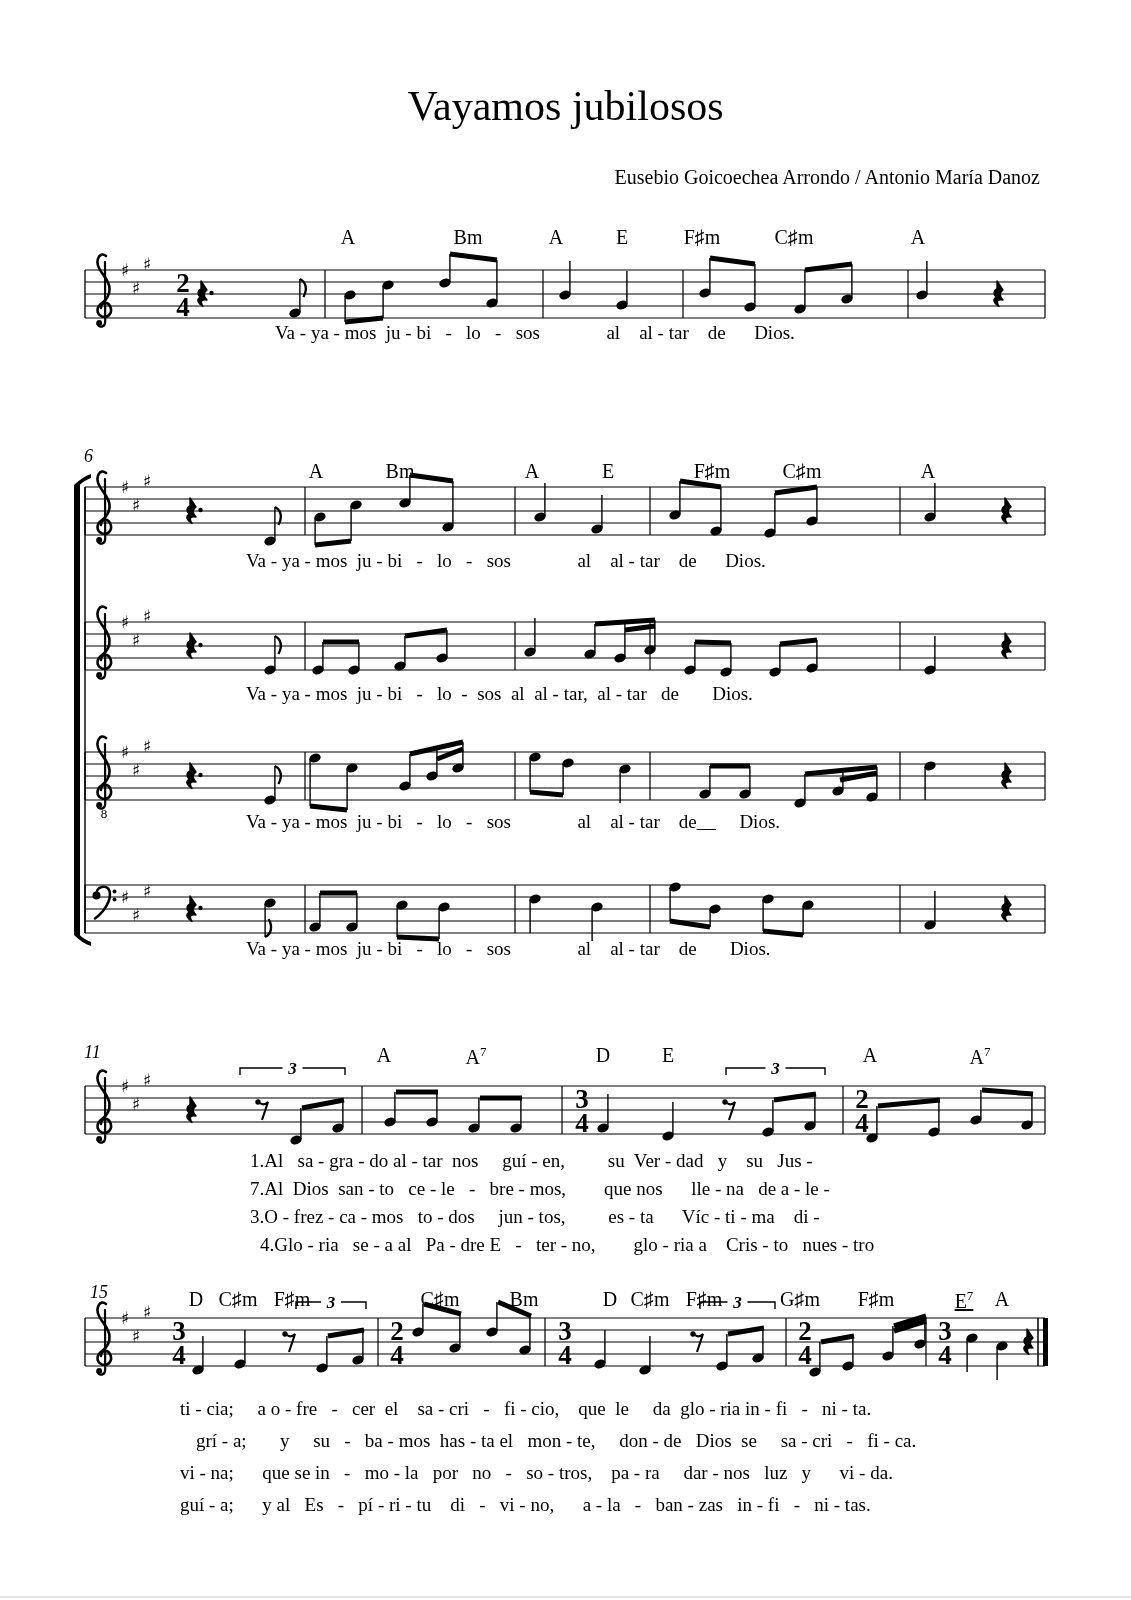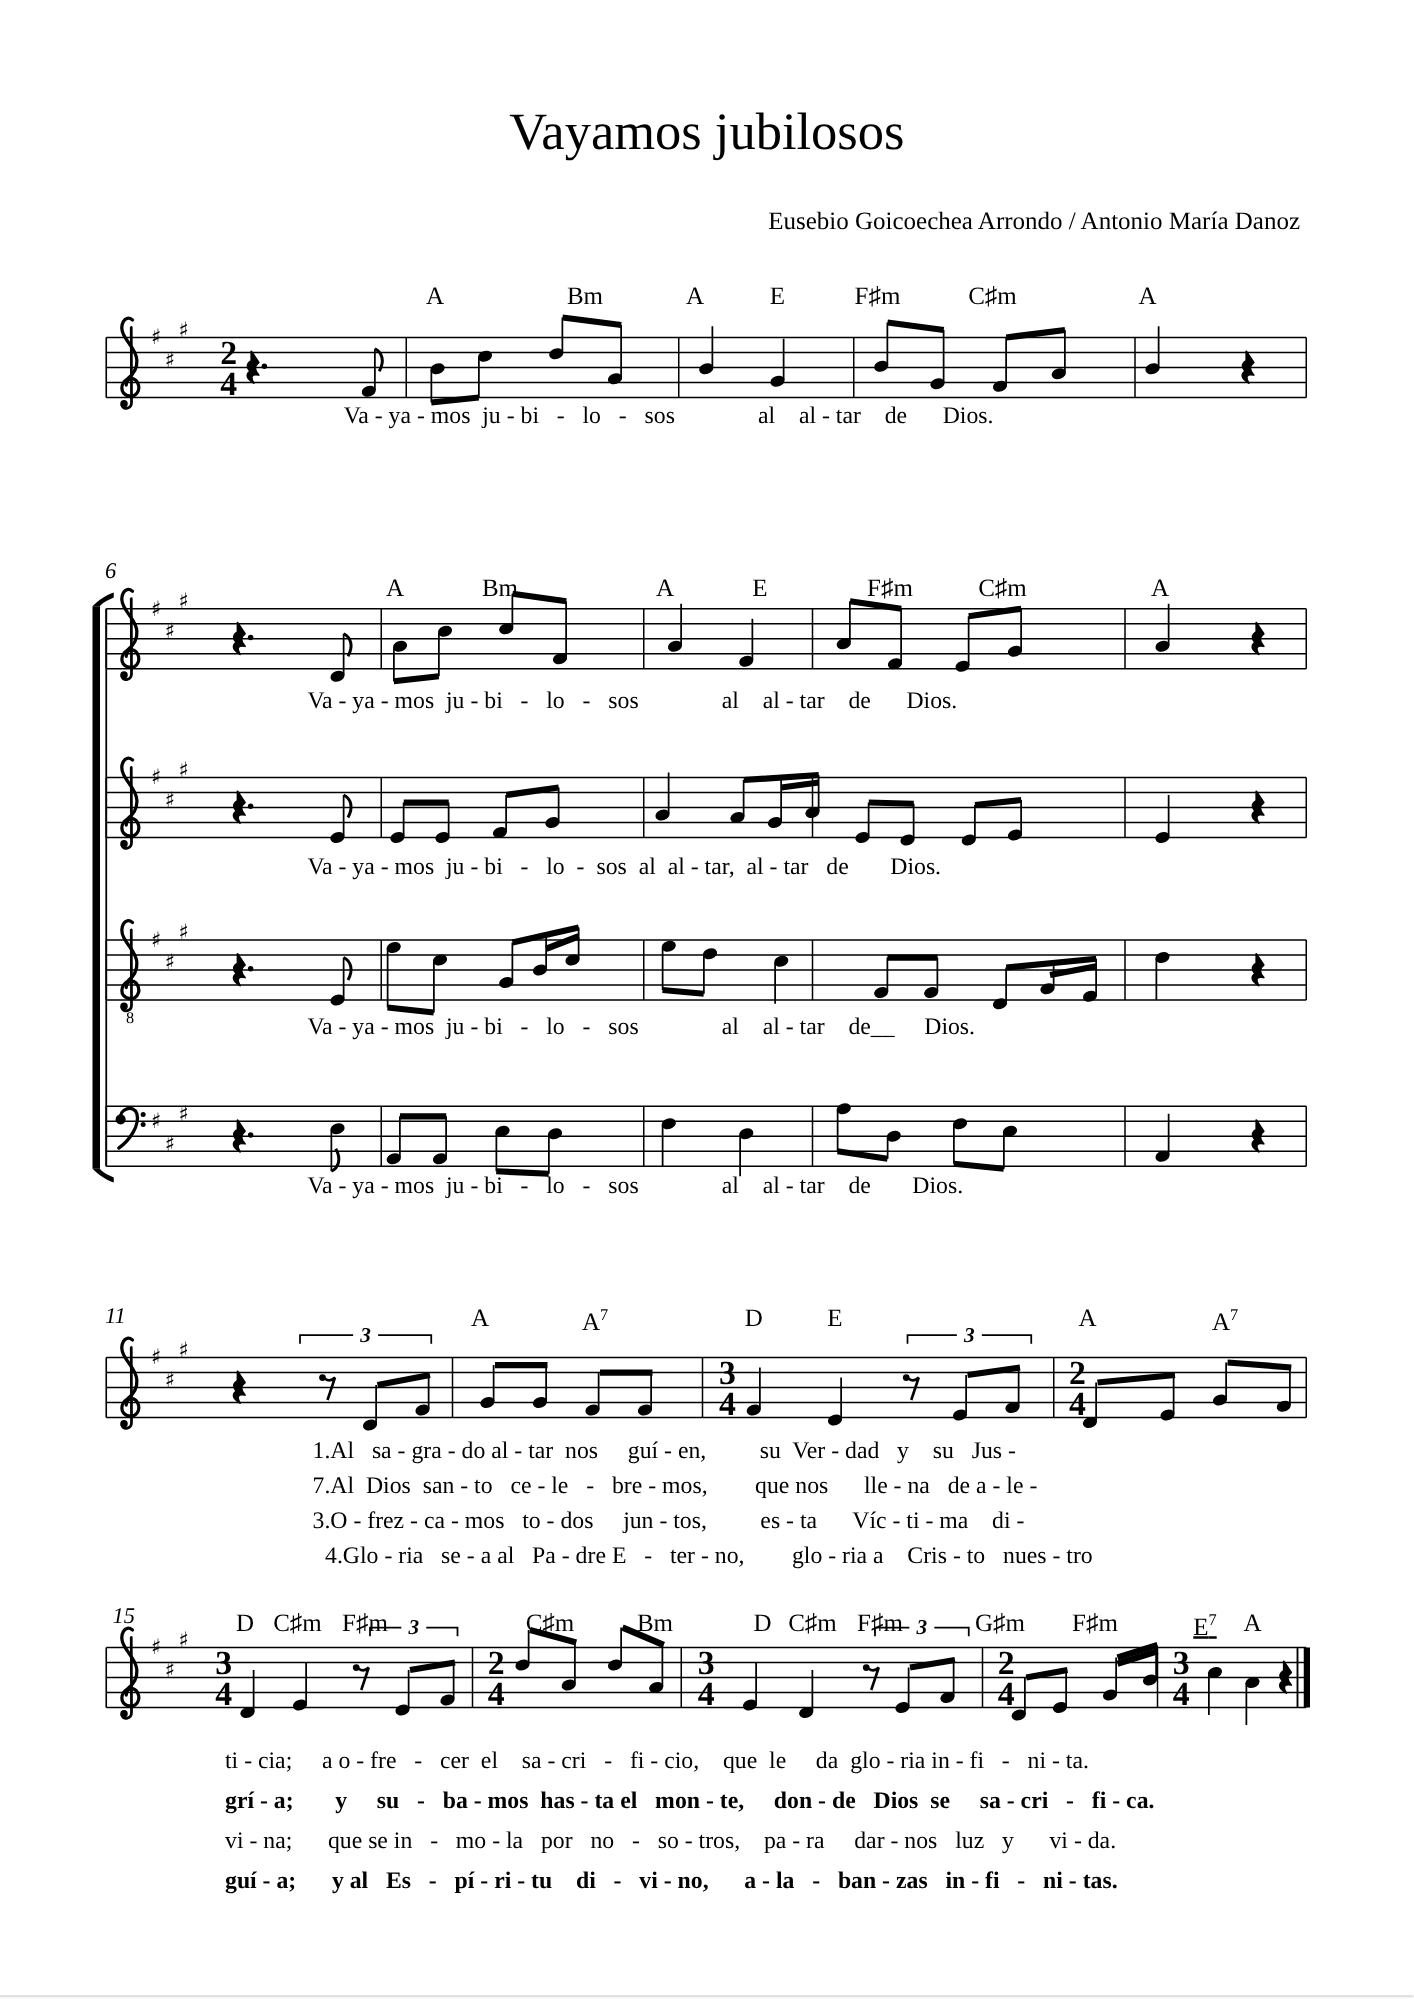--- a/index.html
+++ b/index.html
@@ -537,18 +537,18 @@
       <div class="chord" style="left: 440px; top: 1288px;">C♯m</div>
       <div class="chord" style="left: 524px; top: 1288px;">Bm</div>
       <div class="chord" style="left: 610px; top: 1288px;">D</div>
       <div class="chord" style="left: 650px; top: 1288px;">C♯m</div>
       <div class="chord" style="left: 704px; top: 1288px;">F♯m</div>
       <div class="chord" style="left: 800px; top: 1288px;">G♯m</div>
       <div class="chord" style="left: 876px; top: 1288px;">F♯m</div>
       <div class="chord" style="left: 964px; top: 1288px; text-decoration: underline;">E<sup>7</sup></div>
       <div class="chord" style="left: 1002px; top: 1288px;">A</div>
       <div class="verse" style="left: 180px; top: 1398px;">ti - cia;     a o - fre   -   cer  el    sa - cri   -   fi - cio,    que  le     da  glo - ria in - fi   -   ni - ta.</div>
-      <div class="verse" style="left: 180px; top: 1430px; font-weight: bold;">grí - a;       y     su   -   ba - mos  has - ta el   mon - te,     don - de   Dios  se     sa - cri   -   fi - ca.</div>
+      <div class="verse" style="left: 196px; top: 1430px;">grí - a;       y     su   -   ba - mos  has - ta el   mon - te,     don - de   Dios  se     sa - cri   -   fi - ca.</div>
       <div class="verse" style="left: 180px; top: 1462px;">vi - na;      que se in   -   mo - la   por   no   -   so - tros,    pa - ra     dar - nos   luz   y      vi - da.</div>
-      <div class="verse" style="left: 180px; top: 1494px; font-weight: bold;">guí - a;      y al   Es   -   pí - ri - tu    di   -   vi - no,      a - la   -   ban - zas   in - fi   -   ni - tas.</div>
+      <div class="verse" style="left: 180px; top: 1494px;">guí - a;      y al   Es   -   pí - ri - tu    di   -   vi - no,      a - la   -   ban - zas   in - fi   -   ni - tas.</div>
     </div>
   <div id="bottom-edge"></div>
 </div>
 
 </body></html>

